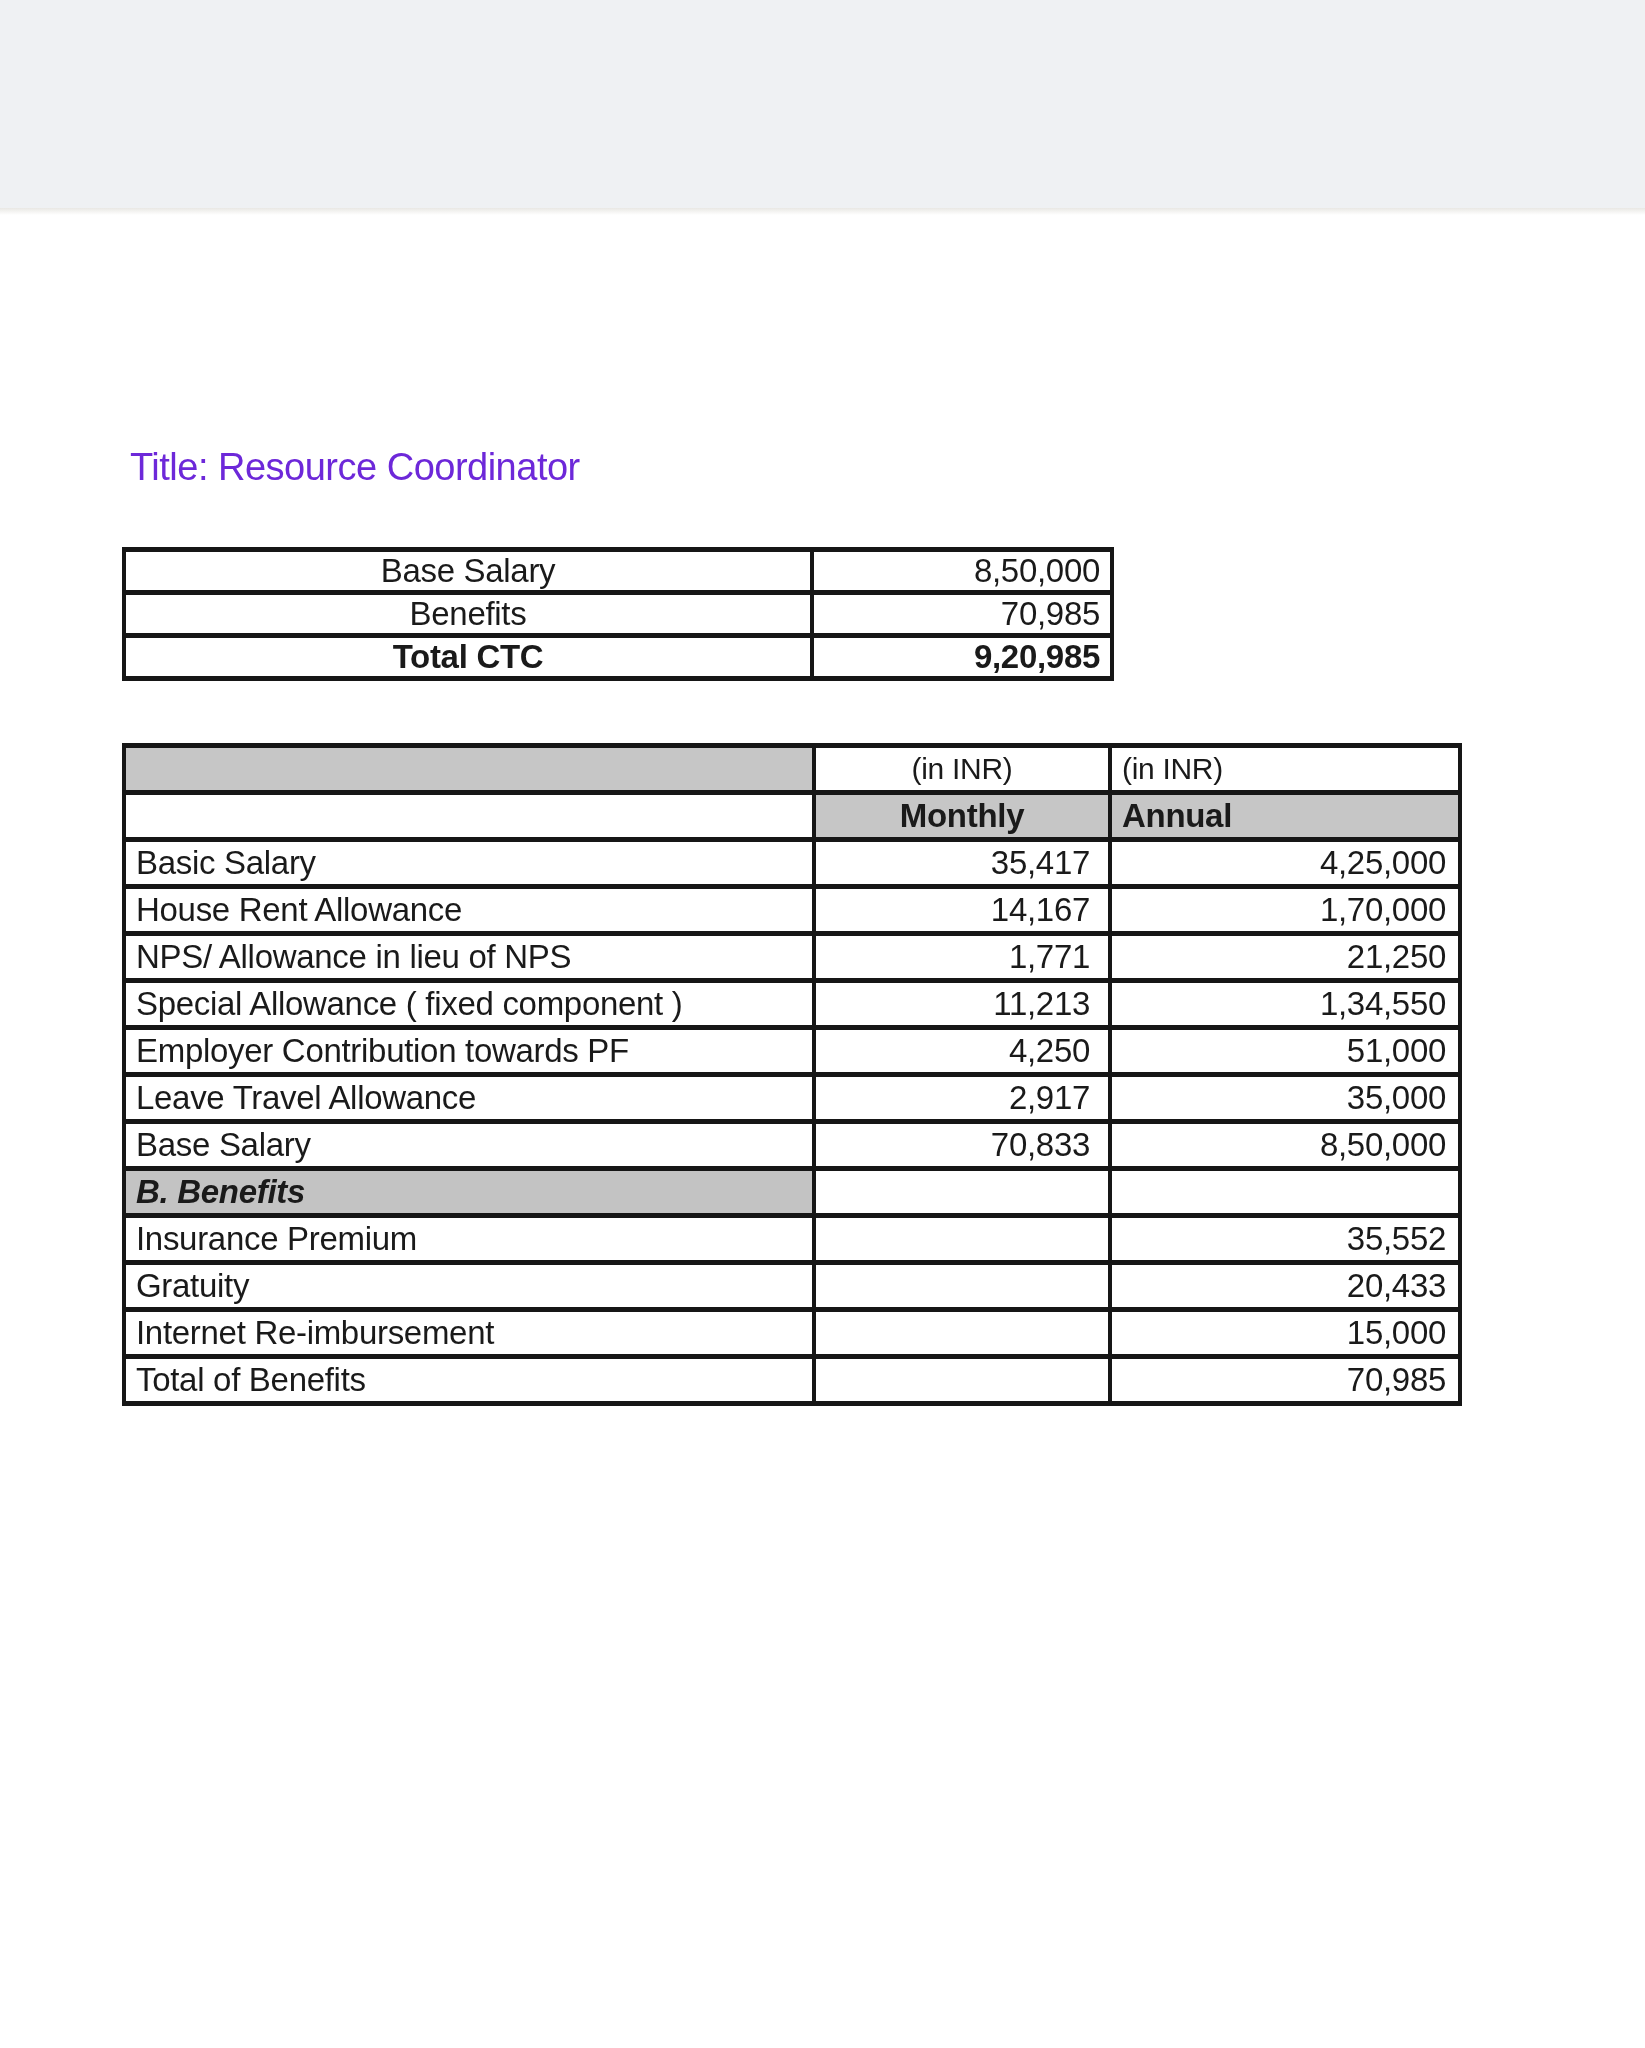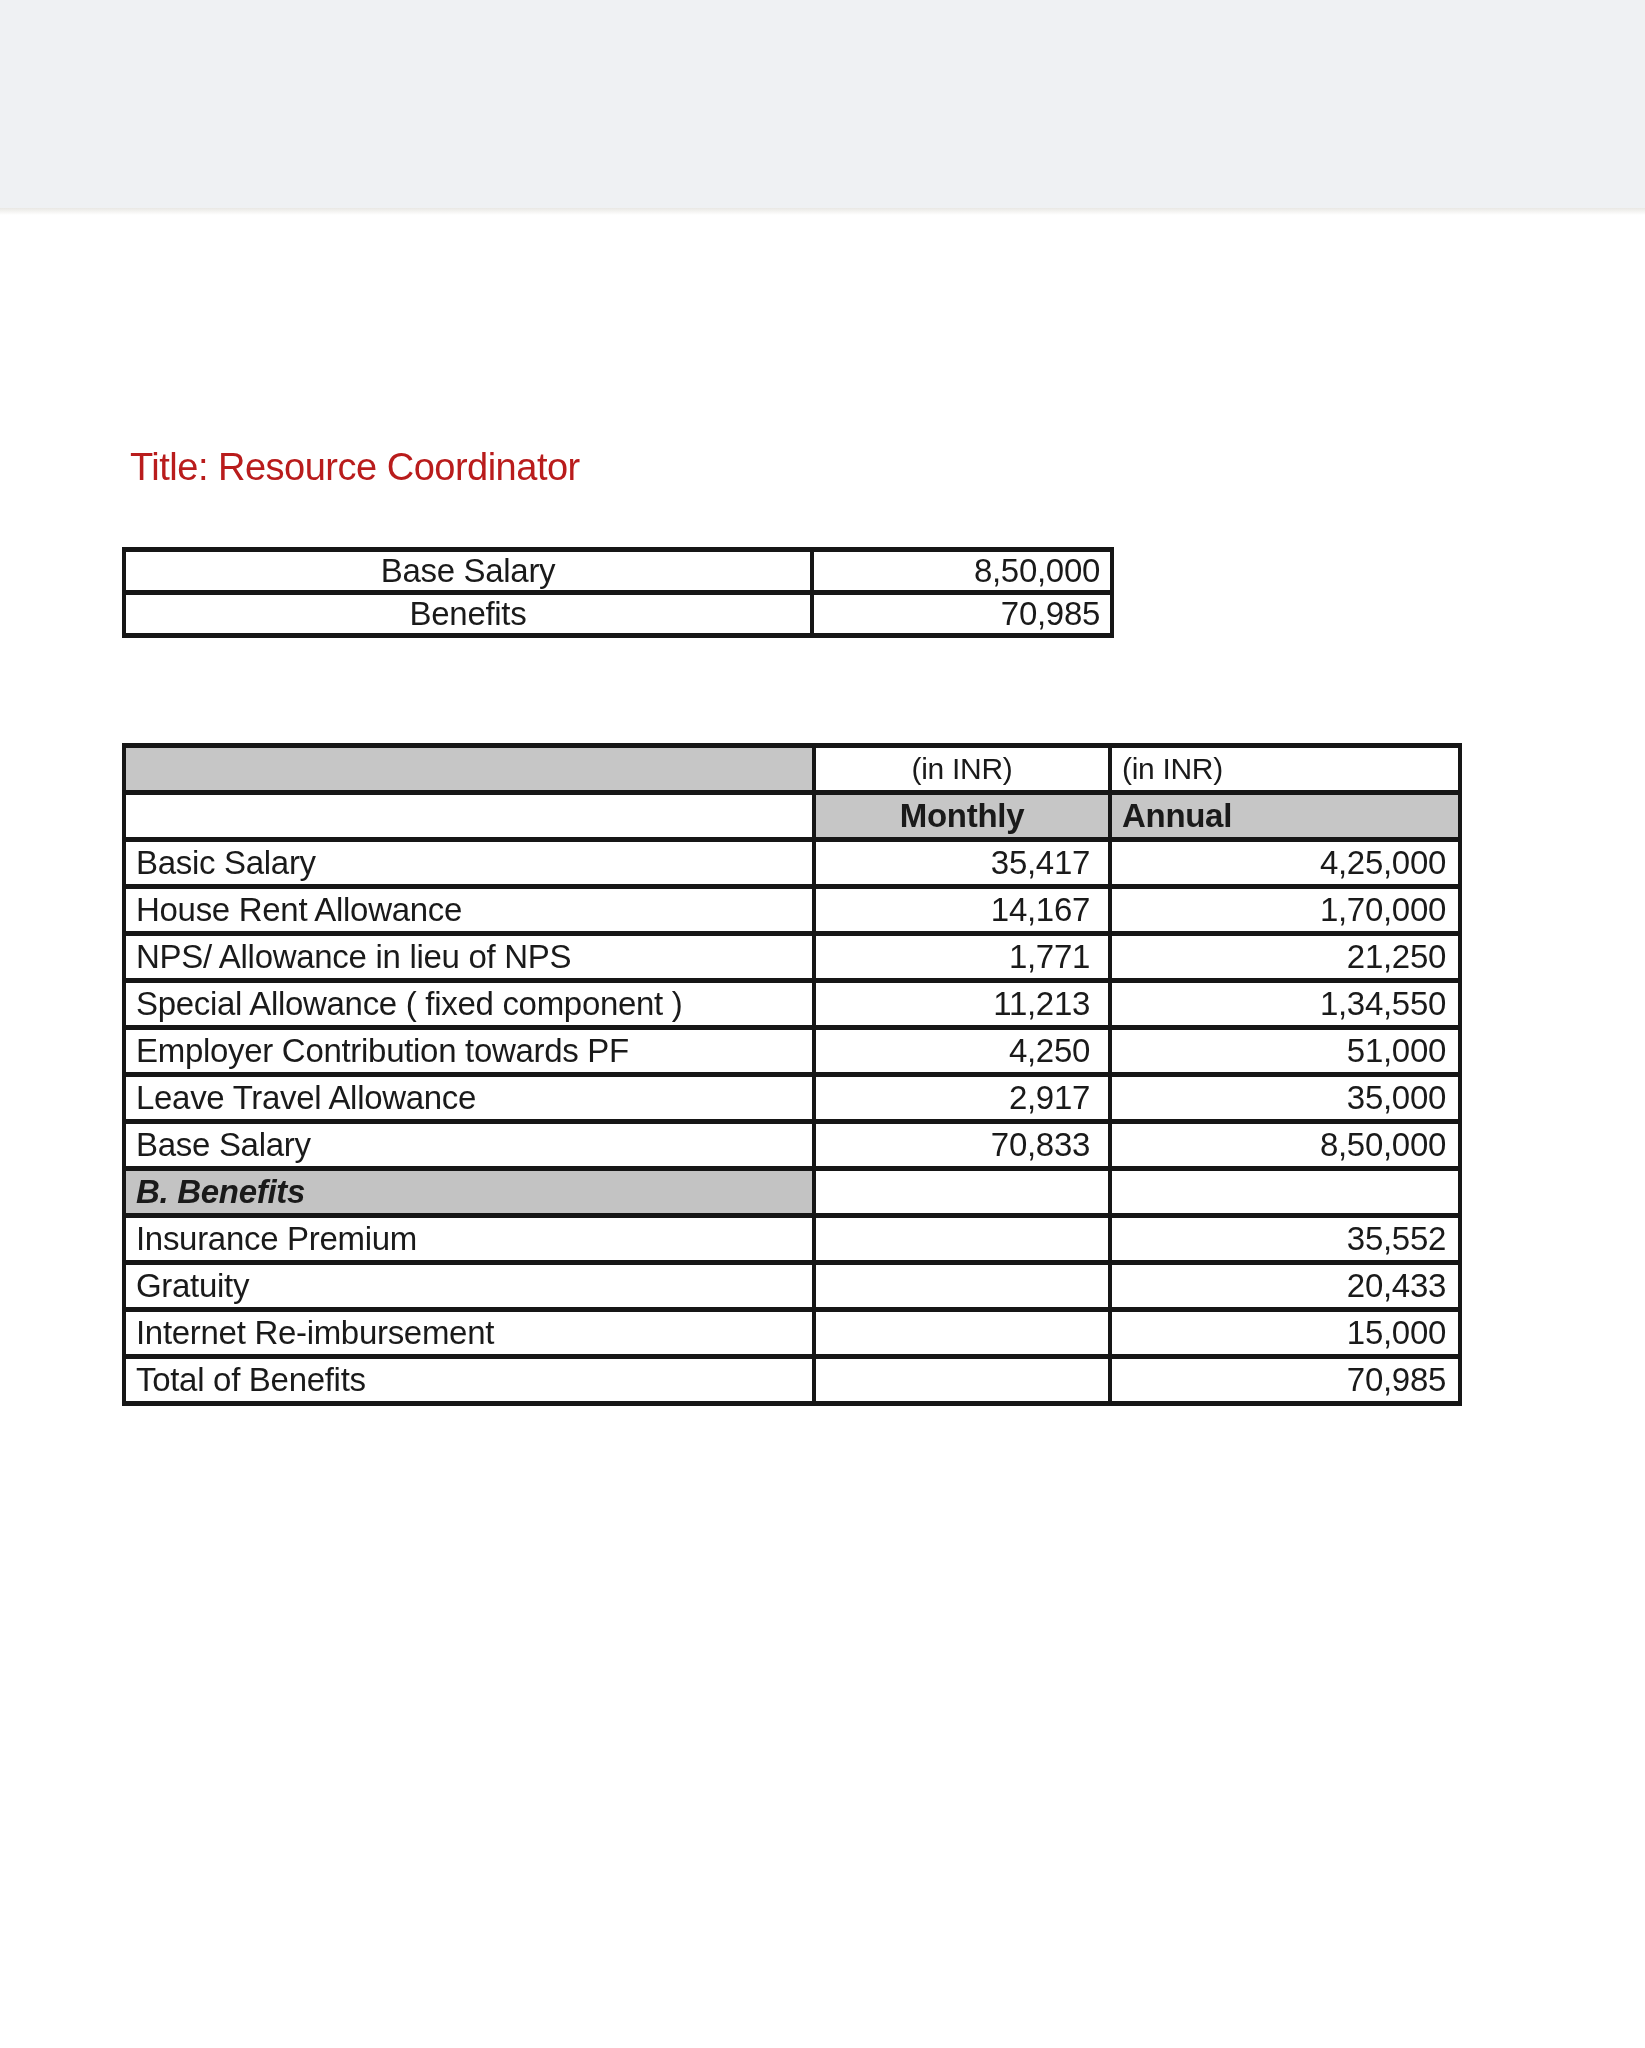--- a/index.html
+++ b/index.html
@@ -33,21 +33,21 @@
     position: absolute;
     left: 0; bottom: -7px;
     width: 100%; height: 7px;
     background: linear-gradient(#e9e8e4, rgba(255,255,255,0));
   }
   .doc-title {
     position: absolute;
     left: 130px; top: 446px;
     font-size: 38px;
     letter-spacing: -0.5px;
-    color: #b91c1c;
+    color: #6d28d9;
     white-space: nowrap;
   }
   table {
     position: absolute;
     border-collapse: collapse;
     table-layout: fixed;
     font-size: 33px;
     letter-spacing: -0.3px;
     color: var(--text);
   }
@@ -96,20 +96,24 @@
       <col style="width:300px">
     </colgroup>
     <tbody>
         <tr class="normal">
           <td class="label-cell">Base Salary</td>
           <td class="value-cell">8,50,000</td>
         </tr>
         <tr class="normal">
           <td class="label-cell">Benefits</td>
           <td class="value-cell">70,985</td>
+        </tr>
+        <tr class="total">
+          <td class="label-cell">Total CTC</td>
+          <td class="value-cell">9,20,985</td>
         </tr>
       </tbody>
   </table>
 
   <table class="breakdown-table">
     <colgroup>
       <col style="width:690px">
       <col style="width:296px">
       <col style="width:350px">
     </colgroup>

